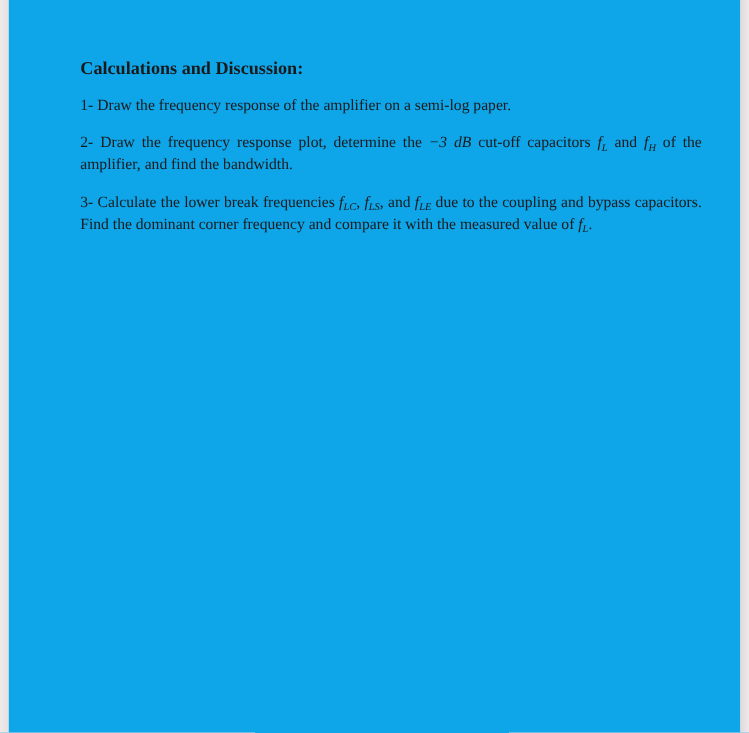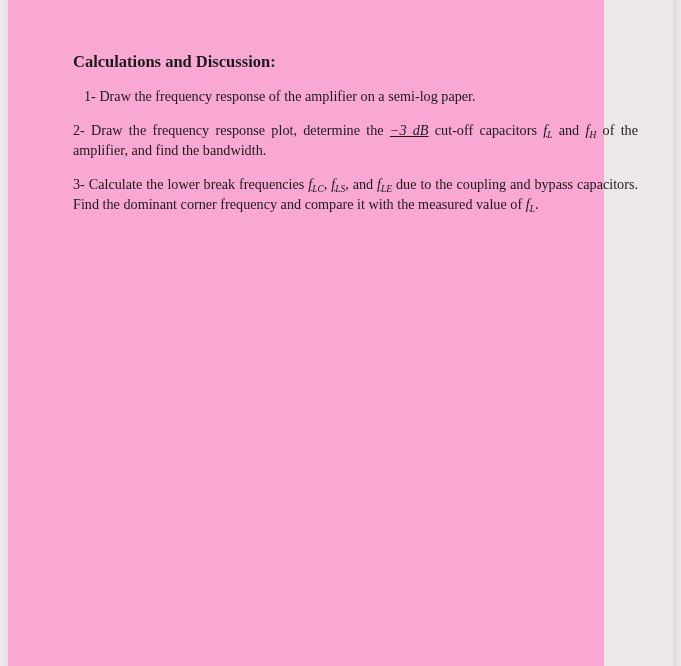--- a/index.html
+++ b/index.html
@@ -24,46 +24,45 @@
     .edge-right {
       position: absolute;
       right: 0; top: 0;
       width: 8px; height: 666px;
       background: linear-gradient(to right, #dedada, #efe9ea);
     }
     .page {
       position: absolute;
       left: 8px;
       top: 0;
-      width: 596px;
+      width: 665px;
       height: 666px;
-      background: #f9a8d4;
+      background: #0ea5e9;
     }
     .content {
       position: absolute;
       left: 65px;
       top: 52px;
       width: 565px;
     }
     .heading {
       font-weight: bold;
       font-size: 16.5px;
       margin: 0 0 14px 0;
       letter-spacing: 0px;
     }
     .q {
       font-size: 14.2px;
       line-height: 20.5px;
       margin: 0 0 13px 0;
       text-align: justify;
     }
-    .q.q1 { margin-bottom: 13px; margin-left: 11px; }
+    .q.q1 { margin-bottom: 13px; }
     .m {
       font-style: italic;
-      text-decoration: underline;
     }
     .sub {
       font-style: italic;
       font-size: 9.5px;
       vertical-align: -3px;
       line-height: 0;
     }
   </style>
 </head>
 <body>

